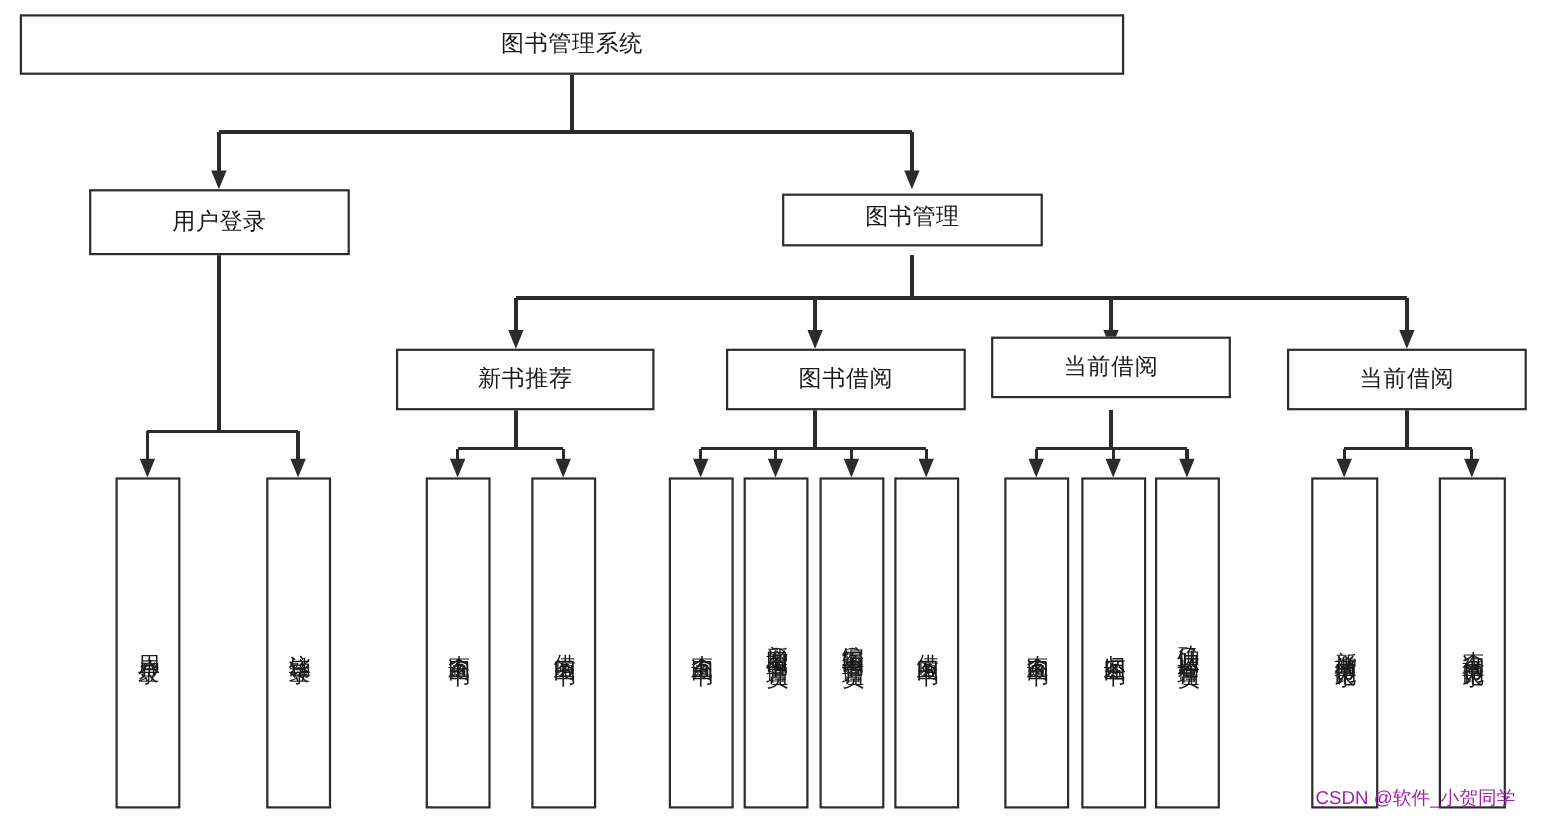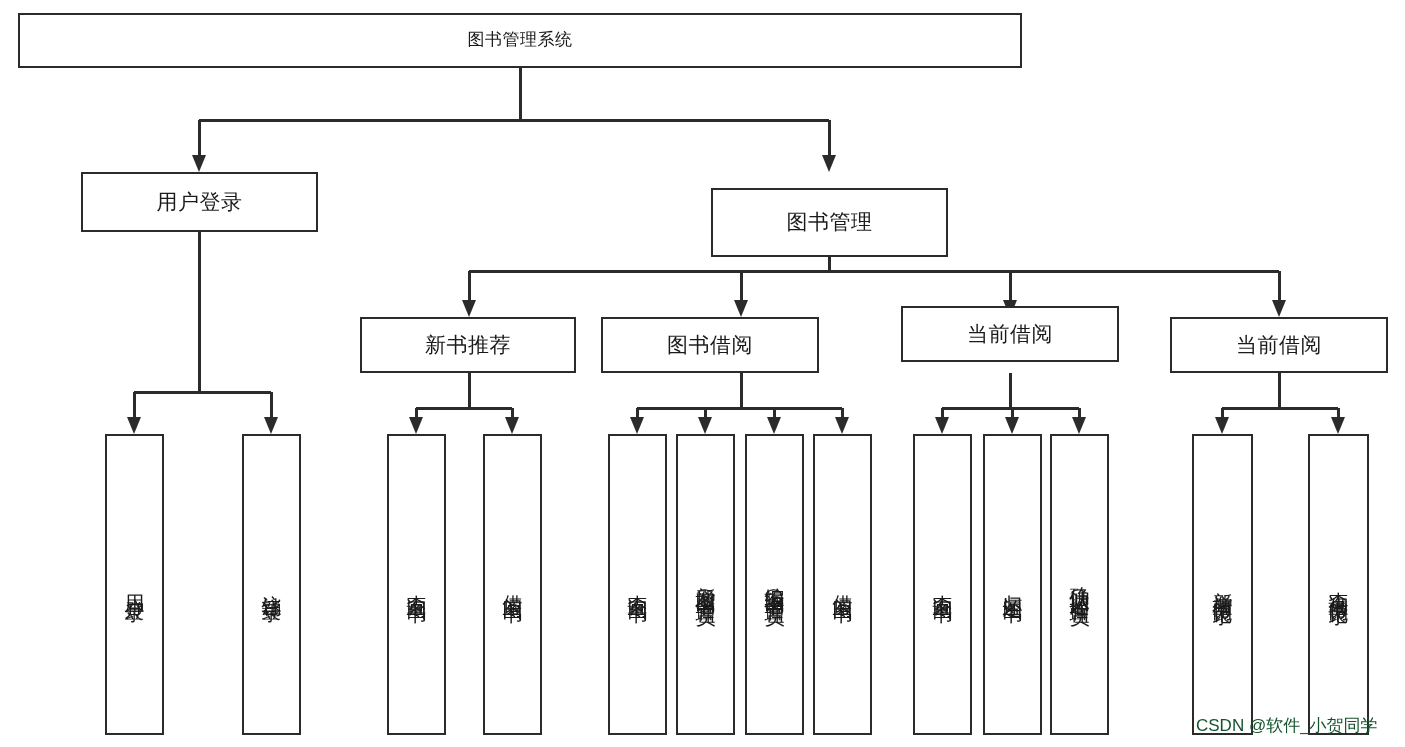--- a/index.html
+++ b/index.html
@@ -30,21 +30,21 @@
     color: #1a1a1a;
     text-align: center;
     line-height: 1.18;
     letter-spacing: 0.5px;
     white-space: pre;
   }
   .node-box.horizontal .node-label {
     font-size: 21px;
   }
   .node-box.root .node-label {
-    font-size: 17px;
+    font-size: 21px;
   }
   .node-box.vertical {
     align-items: center;
     justify-content: center;
     padding: 4px 0;
   }
   .node-box.vertical .node-label {
     writing-mode: vertical-rl;
     text-orientation: upright;
     font-size: 20px;
@@ -56,21 +56,21 @@
     position: absolute;
     left: 0;
     top: 0;
     width: 1405px;
     height: 747px;
     pointer-events: none;
   }
   .watermark {
     position: absolute;
     font-size: 17px;
-    color: #14532d;
+    color: #a21caf;
     white-space: nowrap;
     user-select: none;
   }
 </style>
 </head>
 <body>
 
 <div id="diagram-root">
   <svg id="connector-layer" viewBox="0 0 1405 747" width="1405" height="747" xmlns="http://www.w3.org/2000/svg">
       <line x1="520" y1="68" x2="520" y2="120" stroke="#2b2b2b" stroke-width="3" shape-rendering="crispEdges"></line>
@@ -126,27 +126,27 @@
       <line x1="1338" y1="408" x2="1338" y2="420" stroke="#2b2b2b" stroke-width="3" shape-rendering="crispEdges"></line>
       <path d="M 1331 417 L 1345 417 L 1338 434 Z" fill="#2b2b2b"></path>
     </svg>
   <div id="node-layer">
       <div class="node-box horizontal root" style="left: 18px; top: 13px; width: 1004px; height: 55px;">
         <span class="node-label">图书管理系统</span>
       </div>
       <div class="node-box horizontal level2" style="left: 81px; top: 172px; width: 237px; height: 60px;">
         <span class="node-label">用户登录</span>
       </div>
-      <div class="node-box horizontal level2" style="left: 711px; top: 188px; width: 237px; height: 69px;">
+      <div class="node-box horizontal level2" style="left: 711px; top: 176px; width: 237px; height: 48px; font-family: Liberation Mono, monospace;">
         <span class="node-label">图书管理</span>
       </div>
-      <div class="node-box horizontal level3" style="left: 360px; top: 317px; width: 216px; height: 56px; justify-content: center;">
+      <div class="node-box horizontal level3" style="left: 360px; top: 317px; width: 235px; height: 56px; justify-content: center;">
         <span class="node-label">新书推荐</span>
       </div>
-      <div class="node-box horizontal level3" style="left: 601px; top: 317px; width: 218px; height: 56px;">
+      <div class="node-box horizontal level3" style="left: 660px; top: 317px; width: 218px; height: 56px;">
         <span class="node-label">图书借阅</span>
       </div>
       <div class="node-box horizontal level3" style="left: 901px; top: 306px; width: 218px; height: 56px;">
         <span class="node-label">当前借阅</span>
       </div>
       <div class="node-box horizontal level3" style="left: 1170px; top: 317px; width: 218px; height: 56px;">
         <span class="node-label">当前借阅</span>
       </div>
       <div class="node-box vertical leaf" style="left: 105px; top: 434px; width: 59px; height: 301px;">
         <span class="node-label">用户登录</span>

